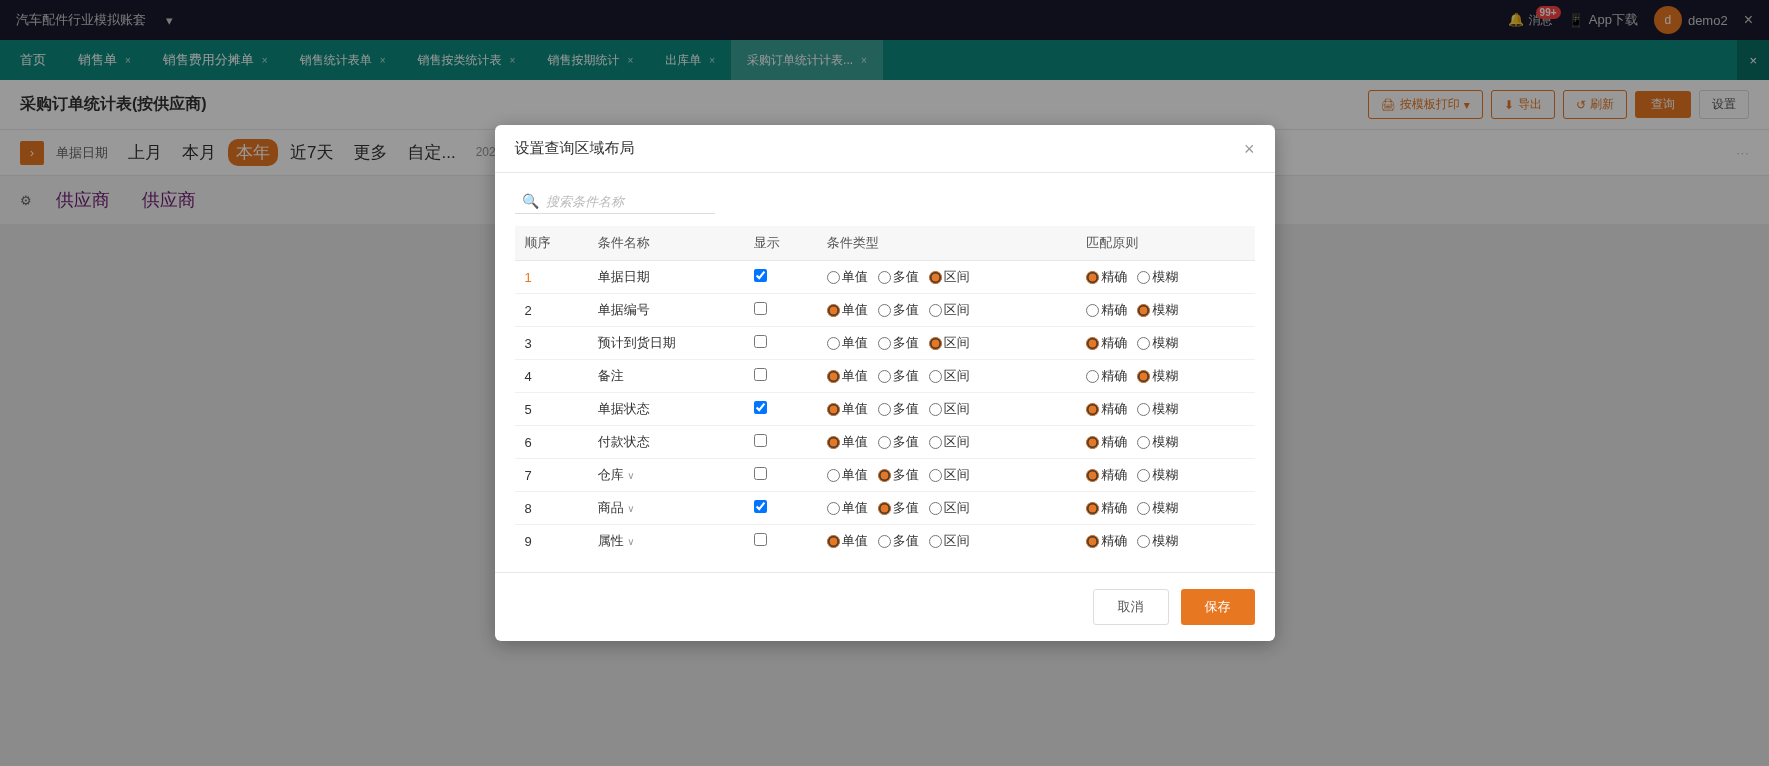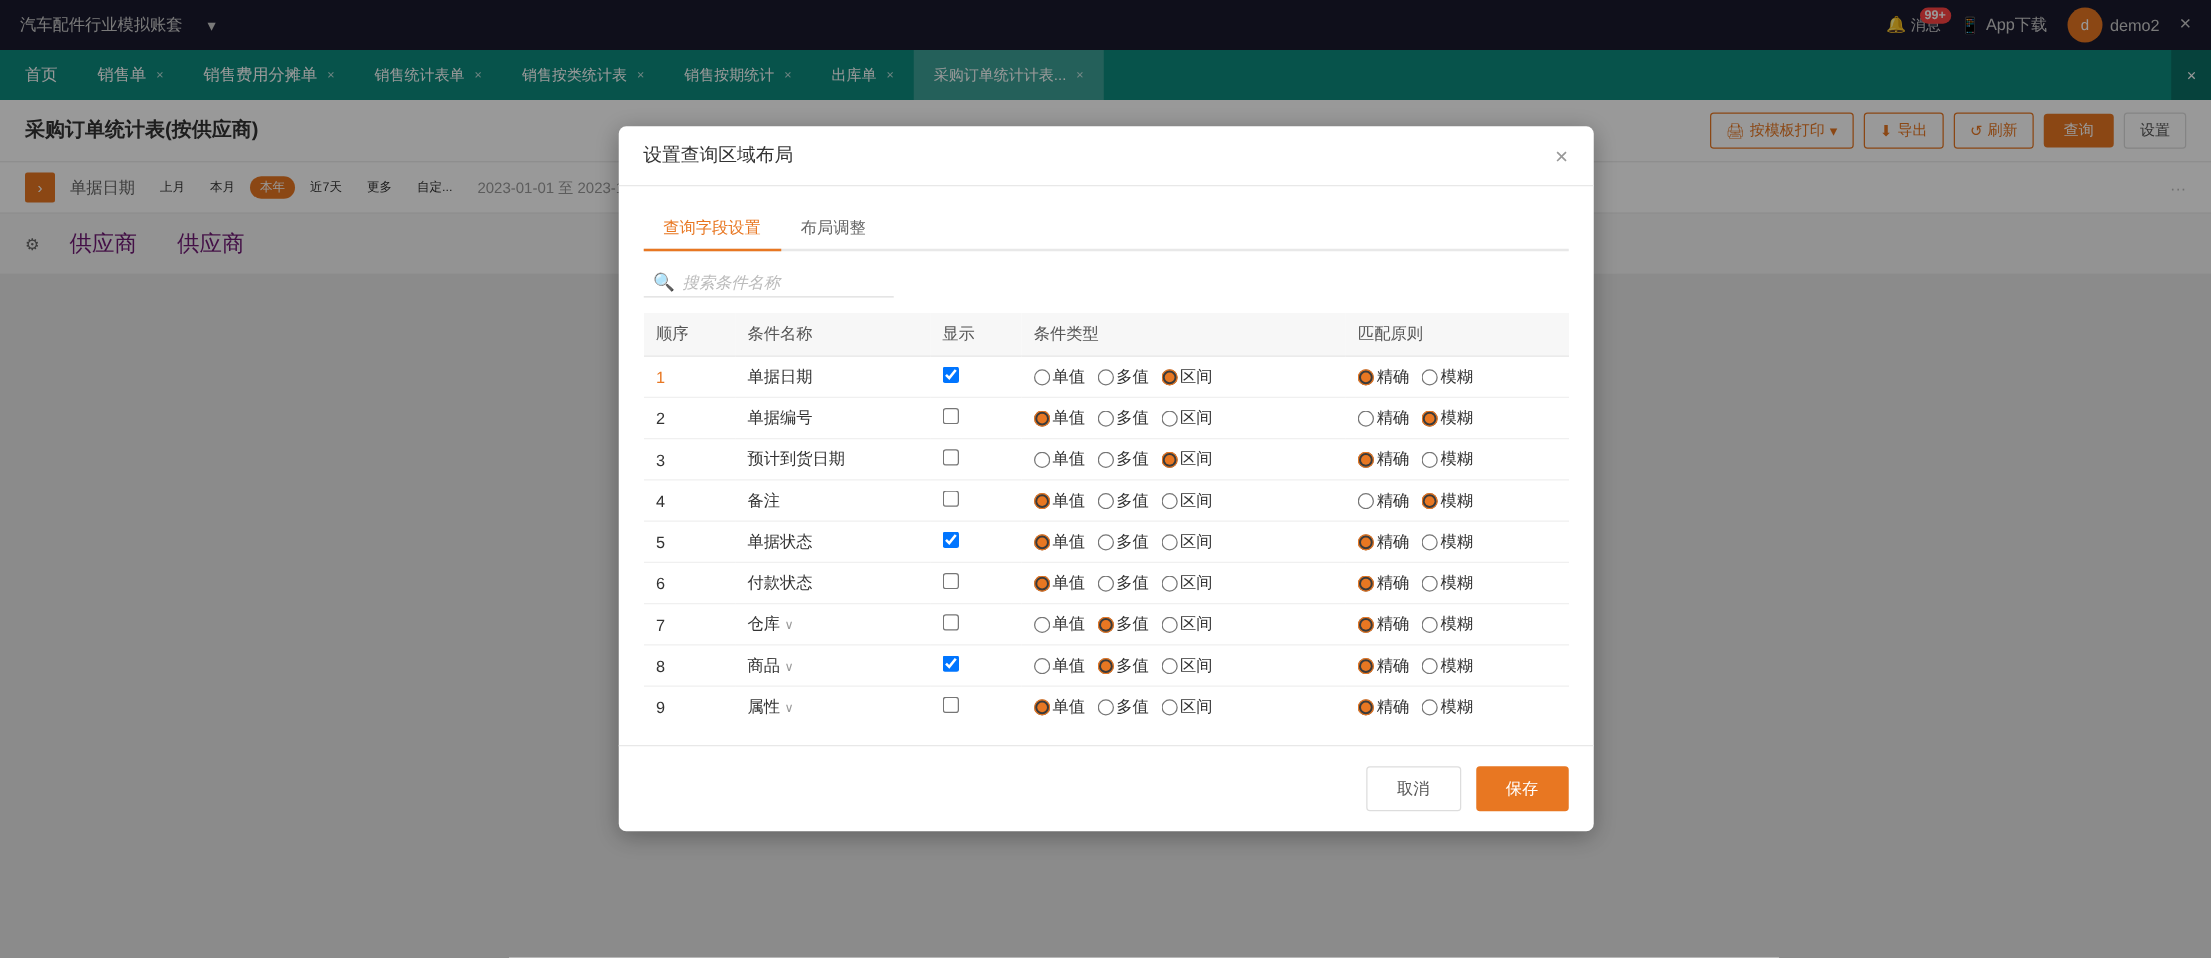--- a/index.html
+++ b/index.html
@@ -72,21 +72,21 @@
       background: white;
       padding: 8px 20px;
       display: flex;
       align-items: center;
       gap: 12px;
       border-bottom: 1px solid #e8e8e8;
     }
     .toggle-btn { width: 24px; height: 24px; background: #e87722; color: white; border: none; cursor: pointer; display: flex; align-items: center; justify-content: center; border-radius: 2px; font-size: 12px; }
     .filter-label { color: #666; font-size: 13px; }
     .date-quick { display: flex; align-items: center; gap: 4px; }
-    .date-btn { padding: 3px 8px; border: none; background: transparent; color: #333; cursor: pointer; font-size: 10px; border-radius: 2px; }
+    .date-btn { padding: 3px 8px; border: none; background: transparent; color: #333; cursor: pointer; font-size: 17px; border-radius: 2px; }
     .date-btn.active { background: #e87722; color: white; border-radius: 10px; padding: 2px 8px; }
     .date-range { color: #999; font-size: 12px; }
 
     
     .table-header {
       background: #f5f5f5;
       padding: 8px 20px;
       display: flex;
       align-items: center;
       gap: 16px;
@@ -332,24 +332,20 @@
 <div class="overlay">
   <div class="dialog">
 
     <div class="dialog-header">
       <span class="dialog-title">设置查询区域布局</span>
       <button class="dialog-close">×</button>
     </div>
 
     <div class="dialog-body">
 
-      <div class="tabs">
-        <div class="tab active">查询字段设置</div>
-        <div class="tab">布局调整</div>
-      </div>
 
       <div class="search-box">
         <span class="search-icon">🔍</span>
         <input type="text" class="search-input" placeholder="搜索条件名称" style="">
       </div>
 
       <div class="table-scroll">
         <table class="settings-table">
           <thead>
             <tr>

